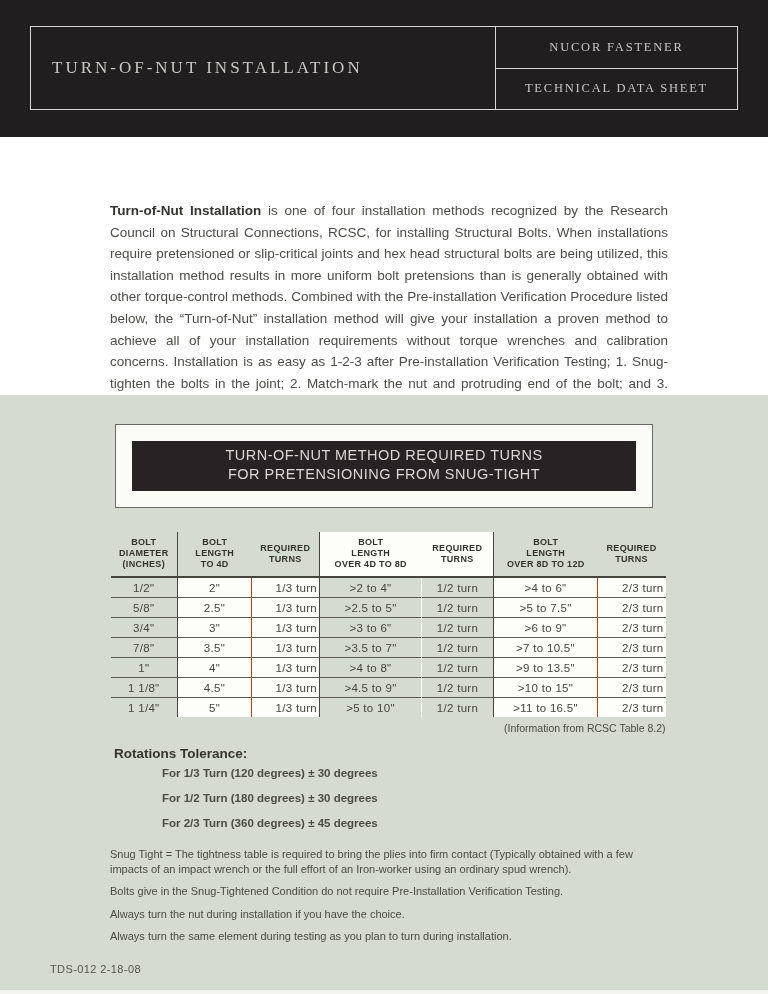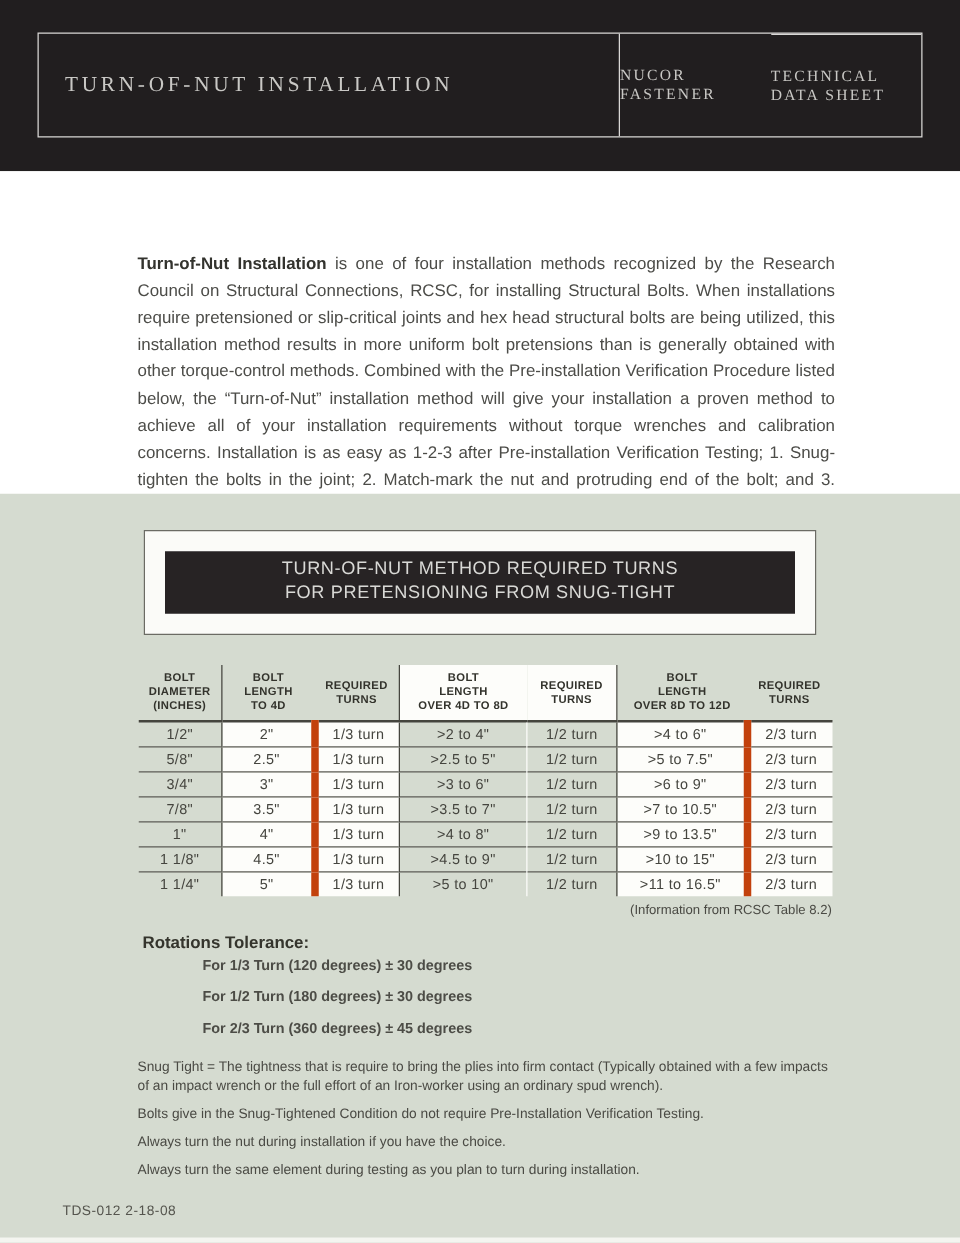--- a/index.html
+++ b/index.html
@@ -19,21 +19,21 @@
   .band-box {
     height: 84px; border: 1.5px solid #d9d8d6; display: flex; box-sizing: border-box;
   }
   .band-left {
     flex: 1; display: flex; align-items: center; padding-left: 21px;
     font-family: "Liberation Serif", "DejaVu Serif", serif;
     font-size: 17px; letter-spacing: 3px; color: #c9c8c5;
   }
   .band-right {
     width: 241px; border-left: 1.5px solid #d9d8d6;
-    display: flex; flex-direction: row;
+    display: flex; flex-direction: column;
   }
   .band-right .cell {
     flex: 1; display: flex; align-items: center; justify-content: center;
     font-family: "Liberation Serif", "DejaVu Serif", serif;
     font-size: 12.5px; letter-spacing: 1.8px; color: #c9c8c5;
   }
   .band-right .cell + .cell { border-top: 1.5px solid #d9d8d6; }
 
   
   .white-sec {
@@ -82,21 +82,21 @@
     vertical-align: middle; letter-spacing: 0.3px;
   }
   .turns td {
     font-size: 11.5px; color: #45453f; text-align: center;
     height: 19px; padding: 0 2px; letter-spacing: 0.3px;
   }
   .turns thead th { border-bottom: 2px solid #45453e; }
   .turns th:nth-child(2), .turns td:nth-child(2),
   .turns th:nth-child(4), .turns td:nth-child(4),
   .turns th:nth-child(6), .turns td:nth-child(6) { border-left: 1.5px solid #45453e; }
-  .turns tbody td:nth-child(3), .turns tbody td:nth-child(7) { border-left: 6px solid #c2410c; }
+  .turns tbody td:nth-child(3), .turns tbody td:nth-child(7) { border-left: 1px solid #c2410c; text-align: right; }
   .turns tbody td:nth-child(5) { border-left: 1px solid #fdfdfa; }
   .turns tbody tr + tr td { border-top: 1.5px solid #5c5c55; }
   .turns thead th:nth-child(4), .turns thead th:nth-child(5) { background: #fdfdfa; }
   .turns tbody td:nth-child(2), .turns tbody td:nth-child(3),
   .turns tbody td:nth-child(6), .turns tbody td:nth-child(7) { background: #fdfdfa; }
 
   .source-note {
     margin-top: 5px; text-align: right; font-size: 10.5px; color: #4a4a44;
   }
 
@@ -246,21 +246,21 @@
       </table>
       <div class="source-note">(Information from RCSC Table 8.2)</div>
     </div>
 
     <div class="rot-heading">Rotations Tolerance:</div>
     <div class="tol-line">For 1/3 Turn (120 degrees)  ± 30 degrees</div>
     <div class="tol-line">For 1/2 Turn (180 degrees)  ± 30 degrees</div>
     <div class="tol-line">For 2/3 Turn (360 degrees)  ± 45 degrees</div>
 
     <div class="notes">
-      <p class="note-p">Snug Tight = The tightness that is require to bring the plies into firm contact (Typically obtained with a few impacts of an impact wrench or the full effort of an Iron-worker using an ordinary spud wrench).</p>
+      <p class="note-p">Snug Tight = The tightness table is required to bring the plies into firm contact (Typically obtained with a few impacts of an impact wrench or the full effort of an Iron-worker using an ordinary spud wrench).</p>
       <p class="note-p">Bolts give in the Snug-Tightened Condition do not require Pre-Installation Verification Testing.</p>
       <p class="note-p">Always turn the nut during installation if you have the choice.</p>
       <p class="note-p">Always turn the same element during testing as you plan to turn during installation.</p>
     </div>
 
     <div class="doc-code">TDS-012 2-18-08</div>
   </section>
 
 </div>
 

